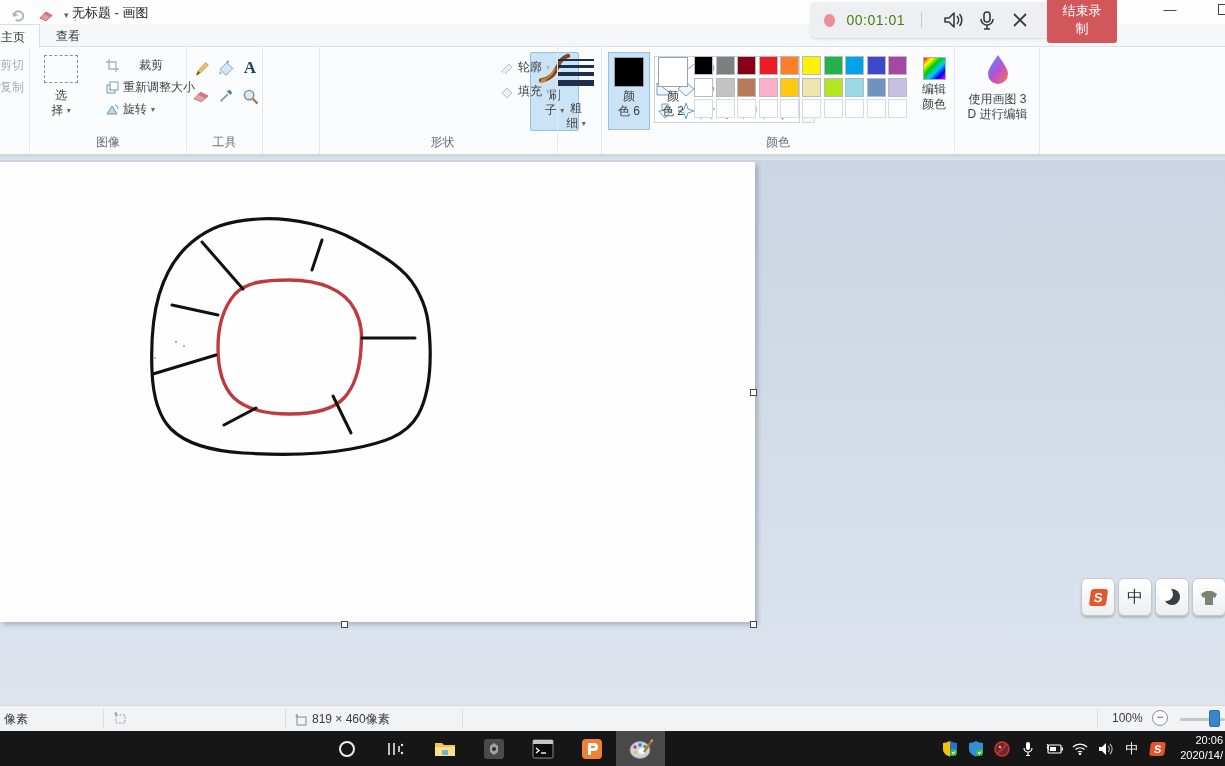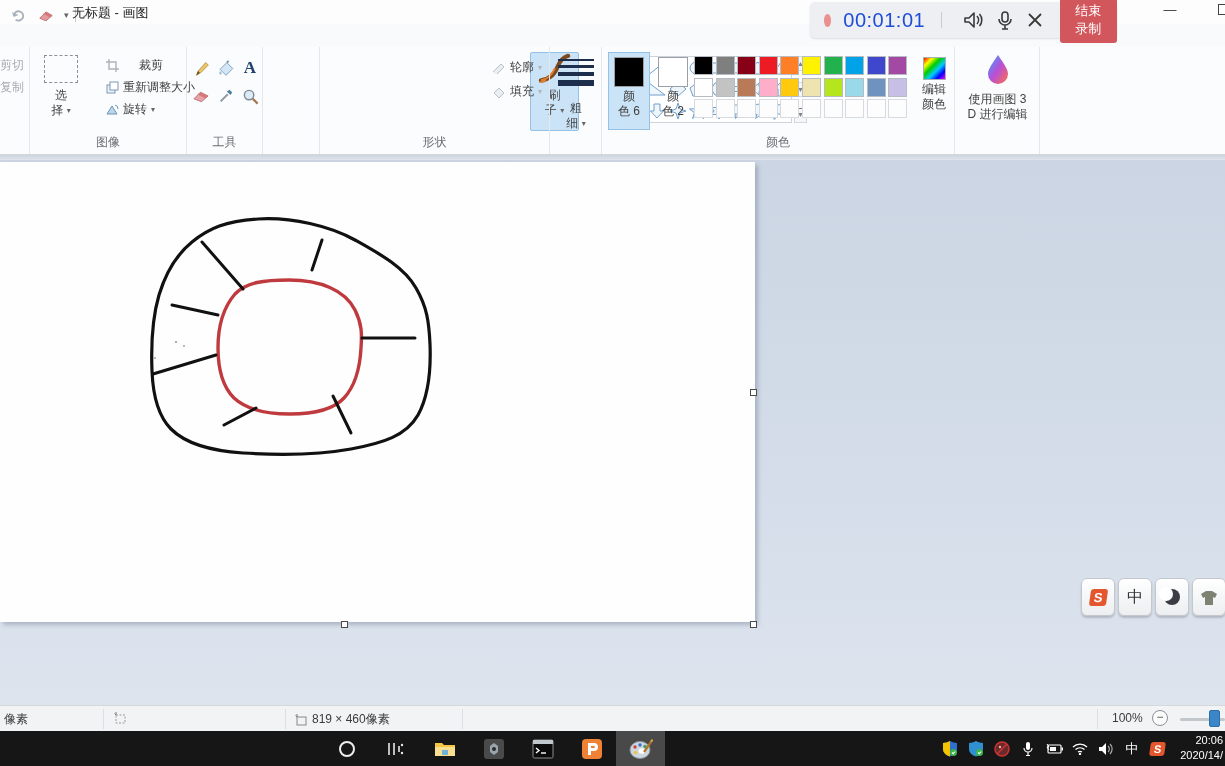--- a/index.html
+++ b/index.html
@@ -11,21 +11,21 @@
   .titlebar { position:absolute; left:0; top:0; width:100%; height:24px; background:#fdfdfd; }
   .qa { position:absolute; top:3px; display:flex; align-items:center; }
   .qa-sep { width:1px; height:14px; background:#c9ced4; margin:0 6px; }
   .title { position:absolute; left:72px; top:4px; font-size:13px; color:#222; white-space:nowrap; }
   .win-min { position:absolute; right:40px; top:2px; width:30px; height:18px; text-align:center; color:#333; font-size:13px; }
   .win-max { position:absolute; right:-6px; top:4px; width:13px; height:11px; border:1px solid #444; background:#fff; }
 
   
   .recbar { position:absolute; left:810px; top:2px; width:307px; height:36px; background:#edeff3; border-radius:5px; display:flex; align-items:center; z-index:40; box-shadow:0 1px 2px rgba(0,0,0,.12); }
   .recdot { width:13px; height:13px; border-radius:50%; background:#ea9090; margin:0 12px 0 14px; }
-  .rectime { font-size:20px; color:#1d4ed8; letter-spacing:.5px; }
+  .rectime { font-size:14px; color:#4d7c0f; letter-spacing:.5px; }
   .recsep { width:1px; height:16px; background:#c7ccd2; margin:0 14px 0 16px; }
   .recico { width:24px; height:24px; display:flex; align-items:center; justify-content:center; margin:0 7px; }
   .recstop { margin-left:10px; background:#d2575c; color:#fff; border:none; border-radius:3px; font-size:13px; padding:5px 14px; font-family:inherit; }
 
   
   .tabrow { position:absolute; left:0; top:24px; width:100%; height:23px; background:#f4f6f8; border-bottom:1px solid #dfe3e7; }
   .tab { position:absolute; top:0; height:23px; padding:4px 14px; font-size:12px; color:#333; }
   .tab.active { background:#fbfcfd; border:1px solid #d9dee3; border-bottom:none; }
 
   
@@ -124,20 +124,24 @@
         </svg>
     </span>
     <span class="recico">
       <svg width="16" height="16" viewBox="0 0 16 16">
           <path d="M2 2 L14 14 M14 2 L2 14" stroke="#3a3a3a" stroke-width="1.8"></path>
         </svg>
     </span>
     <button class="recstop">结束录制</button>
   </div>
 
+  <div class="tabrow">
+    <div class="tab active" style="left:-14px;">主页</div>
+    <div class="tab" style="left:42px;">查看</div>
+  </div>
 
   <div class="ribbon">
 
     <div class="grp" style="left:0; width:30px;">
       <div class="gray" style="position:absolute; left:0; top:10px;">剪切</div>
       <div class="gray" style="position:absolute; left:0; top:32px;">复制</div>
     </div>
 
     <div class="grp" style="left:30px; width:157px;">
       <div style="position:absolute; left:14px; top:8px;">
@@ -210,21 +214,21 @@
       <div class="brushbtn">
         <svg width="38" height="32" viewBox="0 0 40 34">
           <path d="M5 29 C14 28 20 22 23 14 C25 9 28 5 34 3" fill="none" stroke="#7c4a1e" stroke-width="4.5" stroke-linecap="round"></path>
           <path d="M3 31 q4 -4 8 -2 q-2 4 -8 2 Z" fill="#dd7f2d"></path>
           <path d="M5 29 C12 28 17 23 20 16" fill="none" stroke="#dd7f2d" stroke-width="2"></path>
         </svg>
         <div class="vlabel"><span>刷</span><br><span>子</span> <span class="car">▾</span></div>
       </div>
     </div>
 
-    <div class="grp" style="left:320px; width:230px;">
+    <div class="grp" style="left:328px; width:230px;">
       <div class="shapegrid">
         <svg width="20" height="18" viewBox="0 0 20 18">
             <line x1="2.5" y1="15" x2="17.5" y2="3"></line>
           </svg>
         <svg width="20" height="18" viewBox="0 0 20 18">
             <path d="M2 13 C7 3 11 15 18 5" fill="none"></path>
           </svg>
         <svg width="20" height="18" viewBox="0 0 20 18">
             <ellipse cx="10" cy="9" rx="8" ry="6.5"></ellipse>
           </svg>

